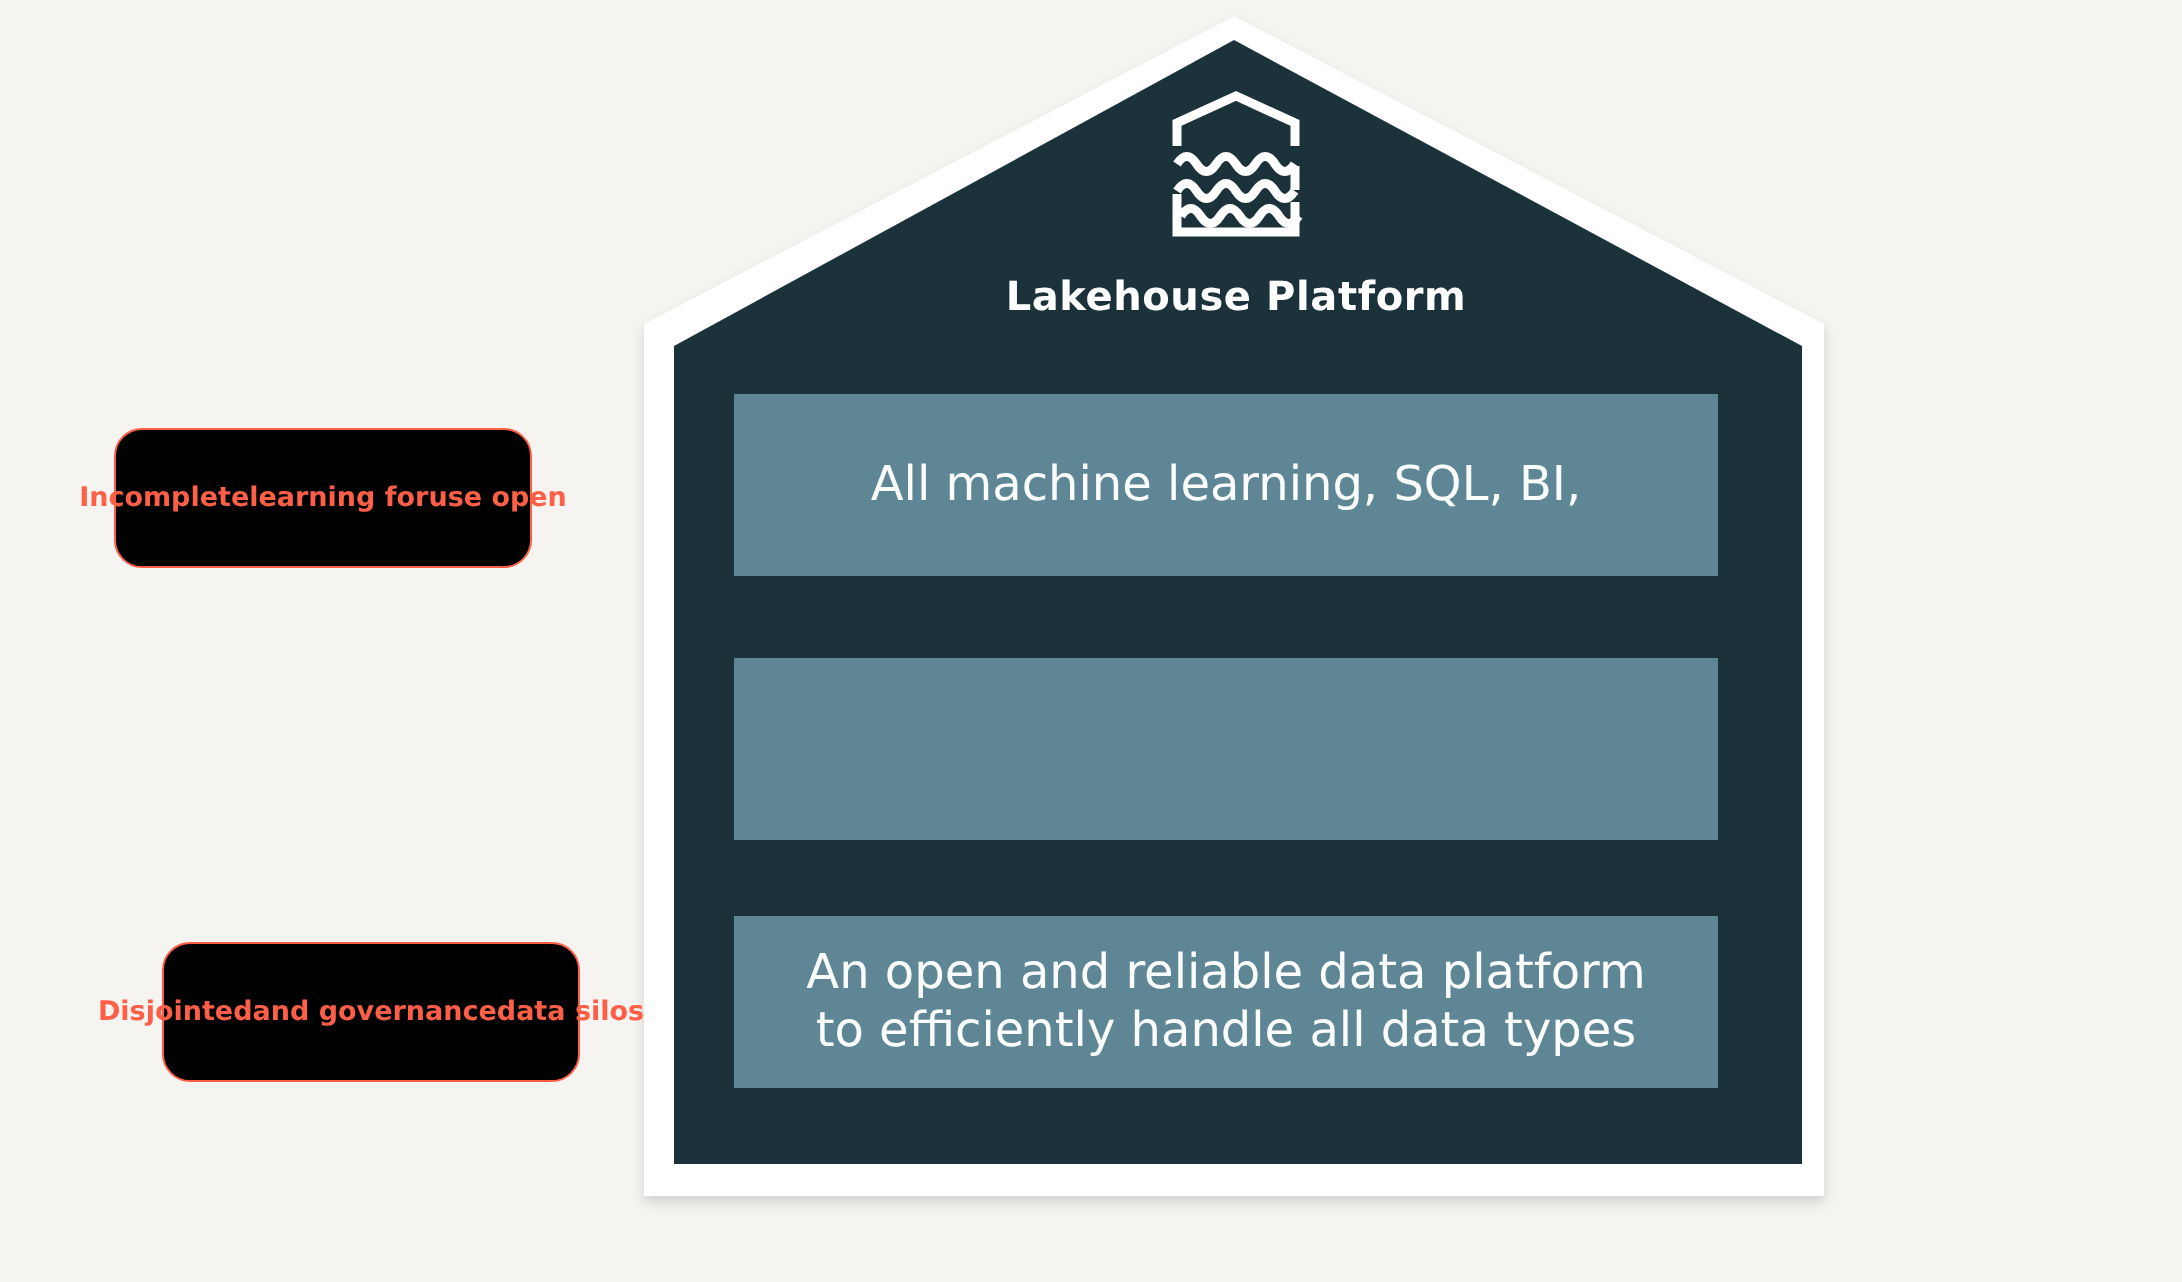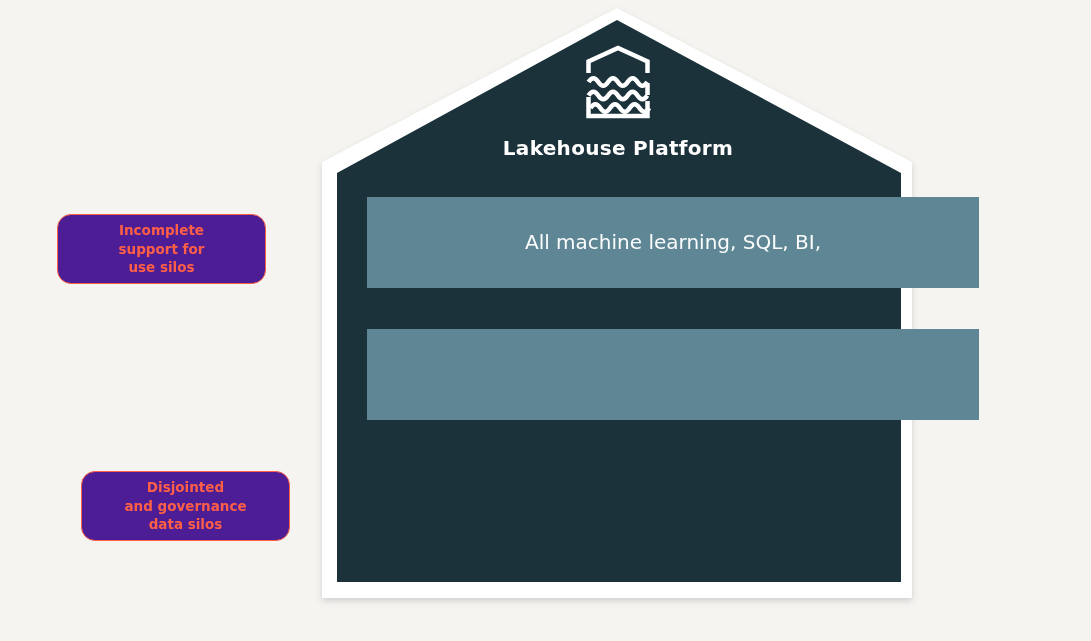--- a/index.html
+++ b/index.html
@@ -49,50 +49,49 @@
     stroke: #ffffff;
     stroke-width: 4.5;
     stroke-linecap: butt;
     stroke-linejoin: miter;
   }
 
   
   .bar {
     position: absolute;
     left: 367px;
-    width: 612px;
+    width: 492px;
     background: #5e8695;
     display: flex;
     flex-direction: column;
     justify-content: center;
     align-items: center;
     text-align: center;
     color: #fbfcfc;
-    font-size: 20px;
+    font-size: 24px;
     line-height: 29px;
     font-weight: 500;
     white-space: nowrap;
   }
   .bar-1 { top: 197px; height: 91px; }
   .bar-2 { top: 329px; height: 91px; }
   .bar-3 { top: 458px; height: 86px; }
   .bar span { display: block; }
 
   
   .pain-box {
     position: absolute;
     left: 57px;
     width: 209px;
     height: 70px;
     box-sizing: border-box;
-    background: #4c1d95;
+    background: #000000;
     border: 1.5px solid #ff5f46;
     border-radius: 14px;
     display: flex;
-    flex-direction: column;
     justify-content: center;
     align-items: center;
     text-align: center;
     color: #ff5f46;
     font-size: 13.5px;
     line-height: 18.5px;
     font-weight: 700;
     white-space: nowrap;
   }
   .pain-1 { top: 214px; }
@@ -119,25 +118,29 @@
     <path d="M6.5,63 q4.9,-7.5 9.8,0 t9.8,0 t9.8,0 t9.8,0 t9.8,0 t9.8,0"></path>
   </svg>
 
   <div class="house-title">Lakehouse Platform</div>
 
   <div class="bar bar-1">
     <span>All machine learning, SQL, BI,</span>
   </div>
   <div class="bar bar-2">
   </div>
+  <div class="bar bar-3">
+    <span>An open and reliable data platform</span>
+    <span>to efficiently handle all data types</span>
+  </div>
 
   <div class="pain-box pain-1">
     <span>Incomplete</span>
-    <span>support for</span>
-    <span>use silos</span>
+    <span>learning for</span>
+    <span>use open</span>
   </div>
   <div class="pain-box pain-3">
     <span>Disjointed</span>
     <span>and governance</span>
     <span>data silos</span>
   </div>
 
 </div>
 
 </body></html>

